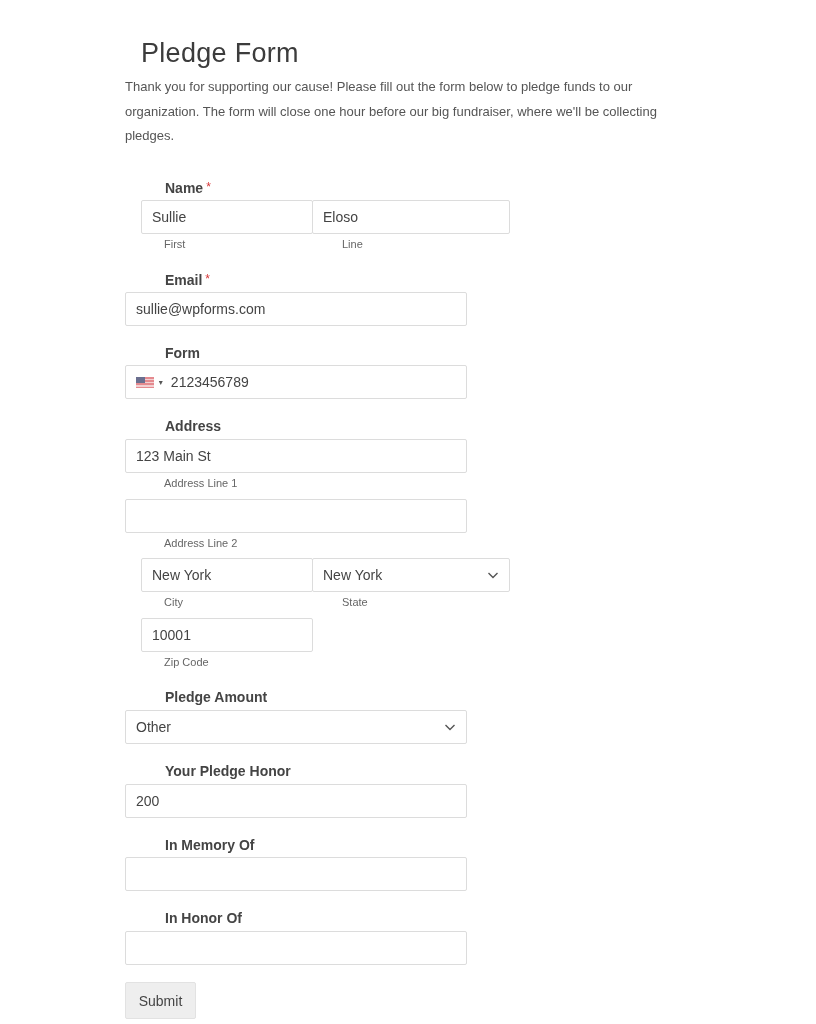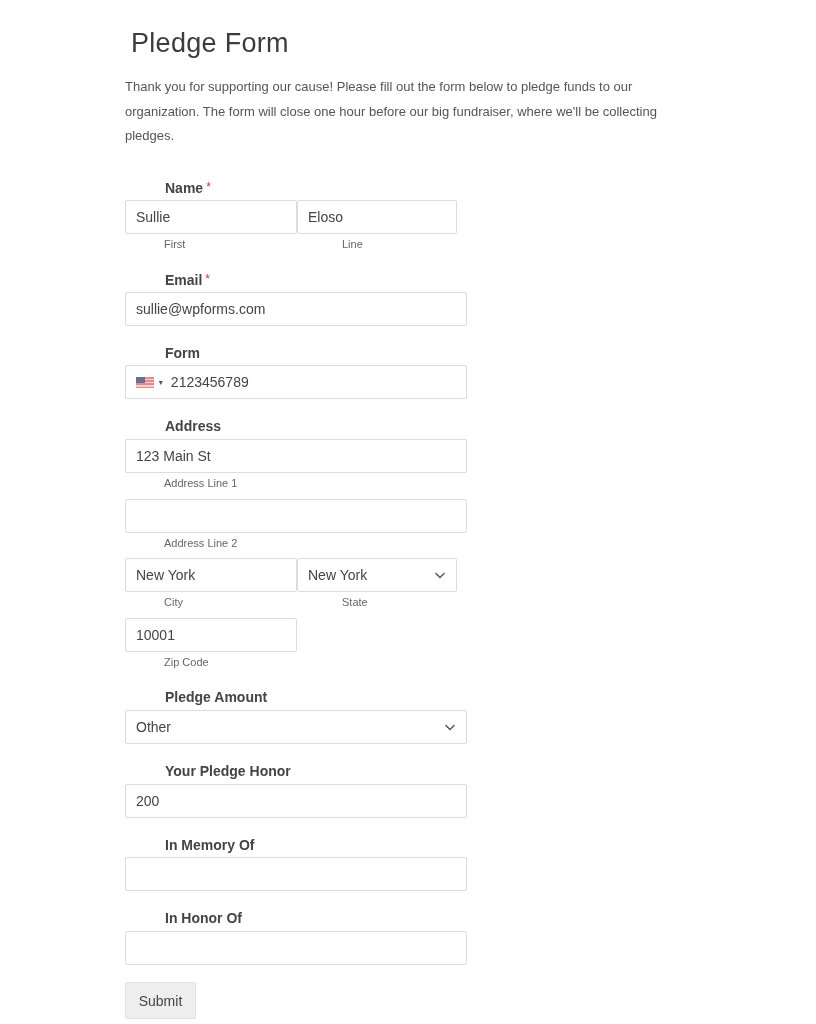--- a/index.html
+++ b/index.html
@@ -6,21 +6,21 @@
   html, body { margin: 0; padding: 0; background: #ffffff; }
   body {
     width: 816px; height: 1024px; overflow: hidden;
     font-family: "Liberation Sans", "DejaVu Sans", sans-serif;
     color: #444;
     position: relative;
   }
   .page { position: absolute; left: 125px; top: 0; width: 580px; }
   .title {
     position: absolute; top: 22px; left: 0;
-    font-size: 27px; font-weight: normal; color: #3c3c3c; margin: 6px;
+    font-size: 27px; font-weight: normal; color: #3c3c3c; margin: 16px;
     letter-spacing: 0.3px;
   }
   .intro {
     position: absolute; top: 75px; left: 0; width: 580px;
     font-size: 13px; line-height: 24.5px; color: #555; margin: 0;
   }
   .label {
     position: absolute; left: 12px;
     font-size: 14px; font-weight: bold; color: #444; margin-left: 28px;
   }
@@ -35,22 +35,22 @@
     display: flex; align-items: center;
   }
   .field input {
     border: none; outline: none; width: 100%; background: transparent;
     font-family: "Liberation Sans", sans-serif; font-size: 14px; color: #444; padding: 0;
   }
   .sublabel {
     position: absolute; font-size: 11px; color: #666; padding-left: 39px;
   }
   .full { left: 0; width: 342px; }
-  .half-l { left: 0; width: 172px; }
-  .half-r { left: 172px; width: 160px; }
+  .half-l { left: 16px; width: 172px; }
+  .half-r { left: 187px; width: 198px; }
   .select-chev {
     position: absolute; right: 10px; top: 50%; width: 12px; height: 12px; margin-top: -6px;
   }
   .flag {
     width: 20px; height: 11px; display: inline-block; position: relative;
     background: repeating-linear-gradient(#e58a8f 0 1.6px, #f3d0d2 1.6px 3.2px);
     margin-right: 5px;
   }
   .flag::before {
     content: ""; position: absolute; left: 0; top: 0; width: 9px; height: 6px; background: #6b6f8f;

